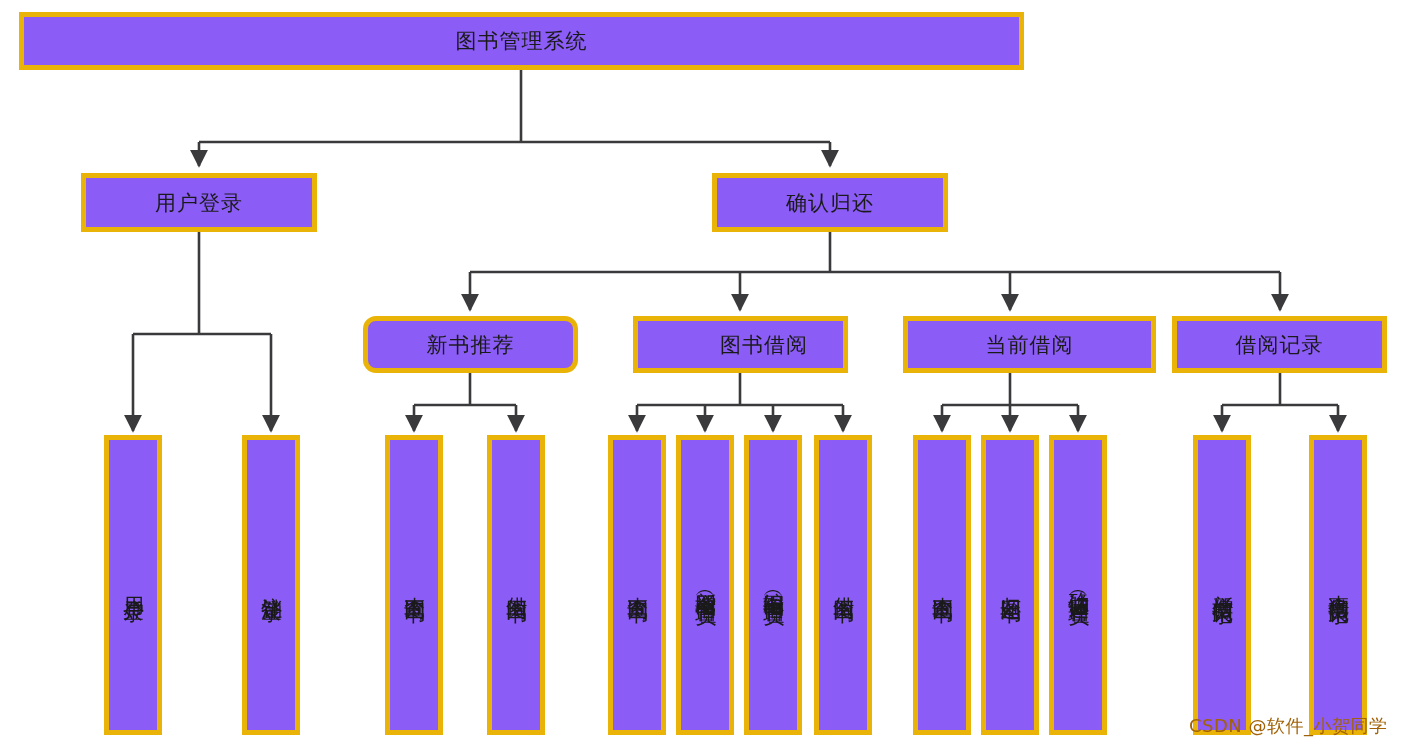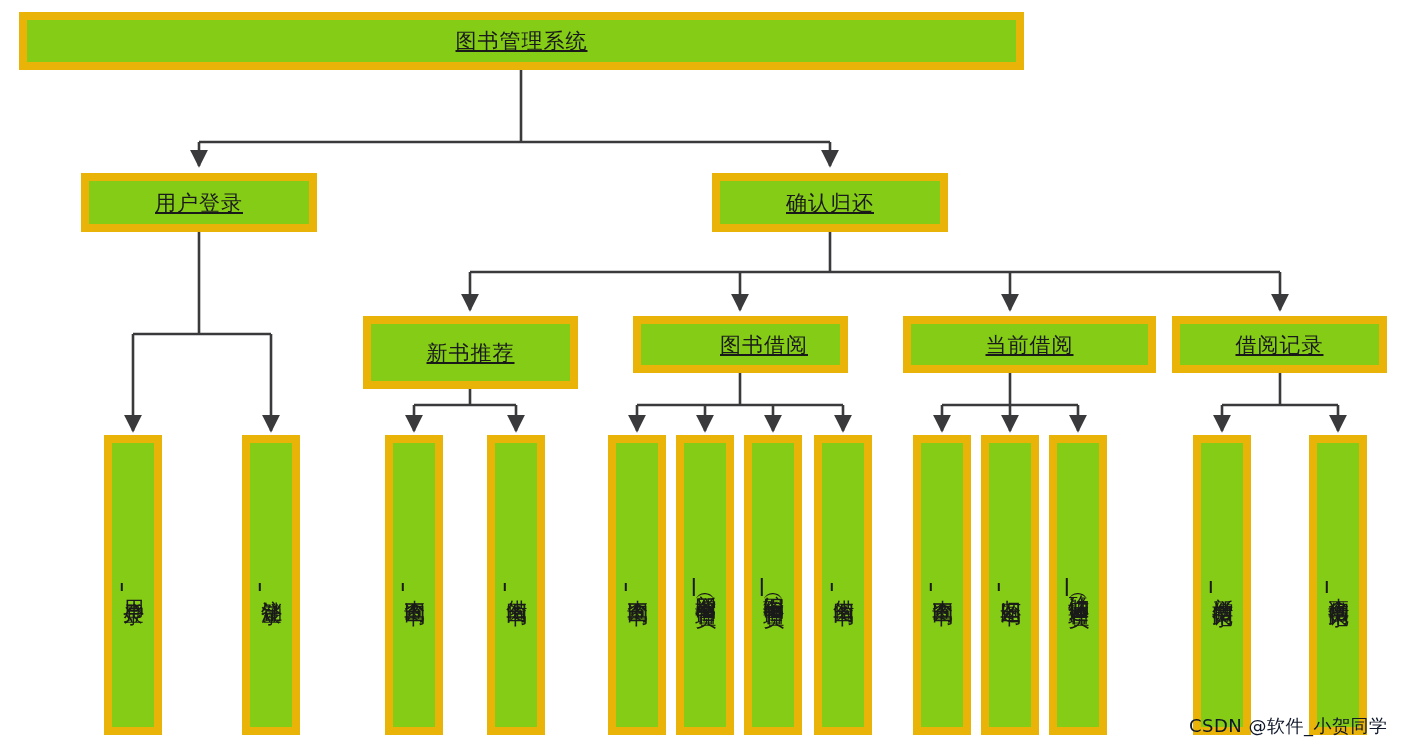--- a/index.html
+++ b/index.html
@@ -20,27 +20,26 @@
   #diagram-svg {
     position: absolute;
     left: 0;
     top: 0;
     width: 1405px;
     height: 747px;
   }
   .node-box {
     position: absolute;
     box-sizing: border-box;
-    border: 8px solid #eab308;
-    background: #84cc16;
+    border: 5px solid #eab308;
+    background: #8b5cf6;
     display: flex;
     align-items: center;
     justify-content: center;
     color: #1a1a1a;
-    text-decoration: underline;
   }
   .node-box.root,
   .node-box.level2,
   .node-box.level3 {
     font-size: 21px;
     letter-spacing: 1px;
   }
   .node-box.leaf {
     align-items: flex-start;
     justify-content: center;
@@ -56,21 +55,21 @@
     color: #1a1a1a;
   }
   .leaf-mid .leaf-text {
     margin-top: 0;
   }
   .watermark {
     position: absolute;
     left: 1189px;
     top: 714px;
     font-size: 18px;
-    color: #0f172a;
+    color: #a16207;
     white-space: nowrap;
     letter-spacing: 0.5px;
   }
 </style>
 </head>
 <body>
 
 <div id="canvas">
 
   <svg id="diagram-svg" viewBox="0 0 1405 747" xmlns="http://www.w3.org/2000/svg">
@@ -127,21 +126,21 @@
     <span>图书管理系统</span>
   </div>
 
   <div class="node-box level2" style="left:81px; top:173px; width:236px; height:59px;">
     <span>用户登录</span>
   </div>
   <div class="node-box level2" style="left:712px; top:173px; width:236px; height:59px;">
     <span>确认归还</span>
   </div>
 
-  <div class="node-box level3" style="left:363px; top:316px; width:215px; height:73px;">
+  <div class="node-box level3" style="left:363px; top:316px; width:215px; height:57px;border-radius:13px;">
     <span>新书推荐</span>
   </div>
   <div class="node-box level3" style="left:633px; top:316px; width:215px; height:57px;padding-left:47px;">
     <span>图书借阅</span>
   </div>
   <div class="node-box level3" style="left:903px; top:316px; width:253px; height:57px;">
     <span>当前借阅</span>
   </div>
   <div class="node-box level3" style="left:1172px; top:316px; width:215px; height:57px;">
     <span>借阅记录</span>

